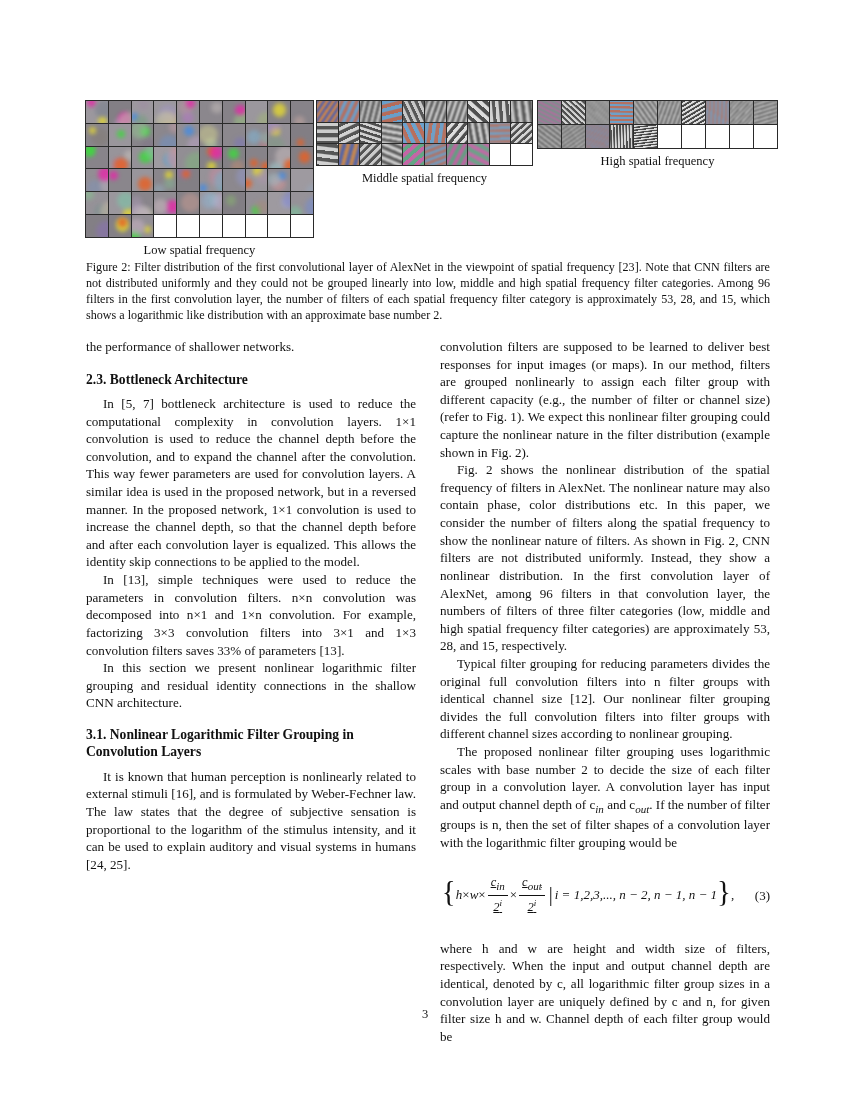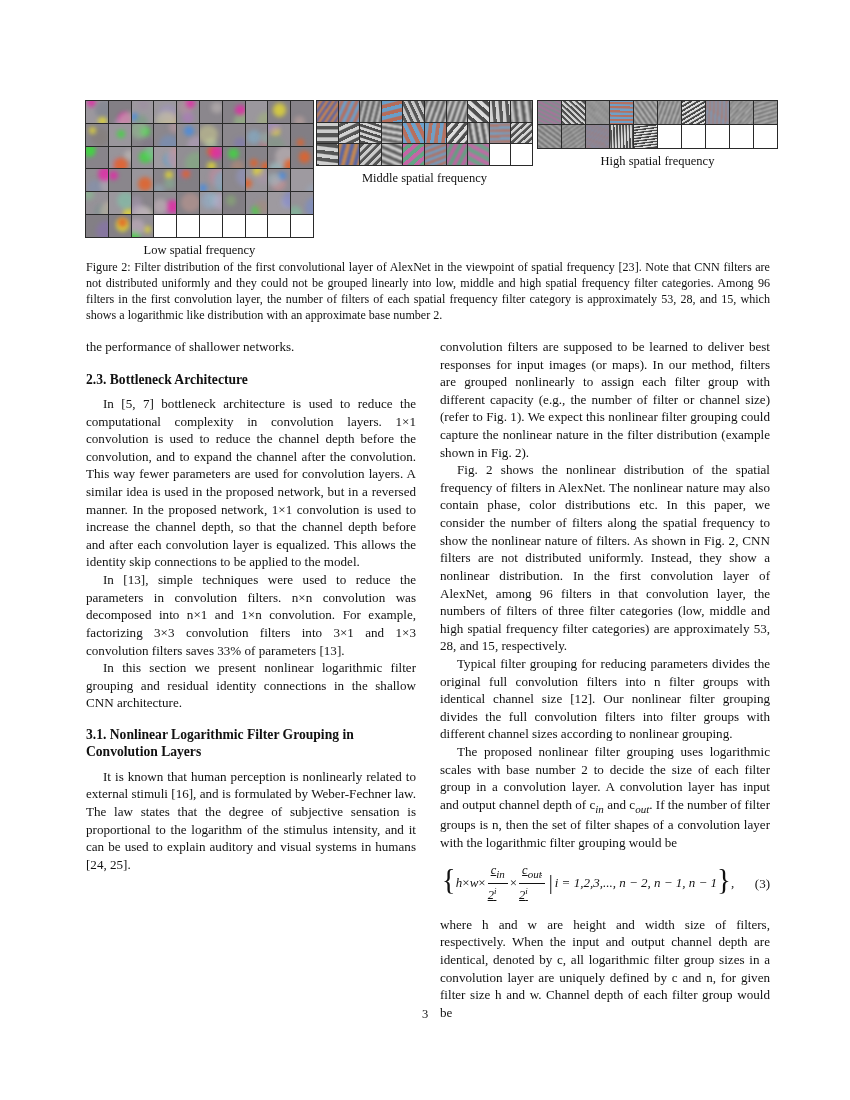--- a/index.html
+++ b/index.html
@@ -126,22 +126,22 @@
   .brace {
     font-size: 29px;
     line-height: 0;
     position: relative;
     top: 2px;
     font-family: "Liberation Serif", serif;
   }
   .frac {
     display: inline-block;
     vertical-align: middle;
-    text-align: left;
-    margin: 0 2px;
+    text-align: center;
+    margin: 12px 2px;
     position: relative;
     top: -1px;
     text-decoration: underline;
   }
   .frac .num {
     display: block;
     border-bottom: 1px solid #111;
     padding: 0 3px 1px 3px;
     font-size: 12.5px;
     font-style: italic;

